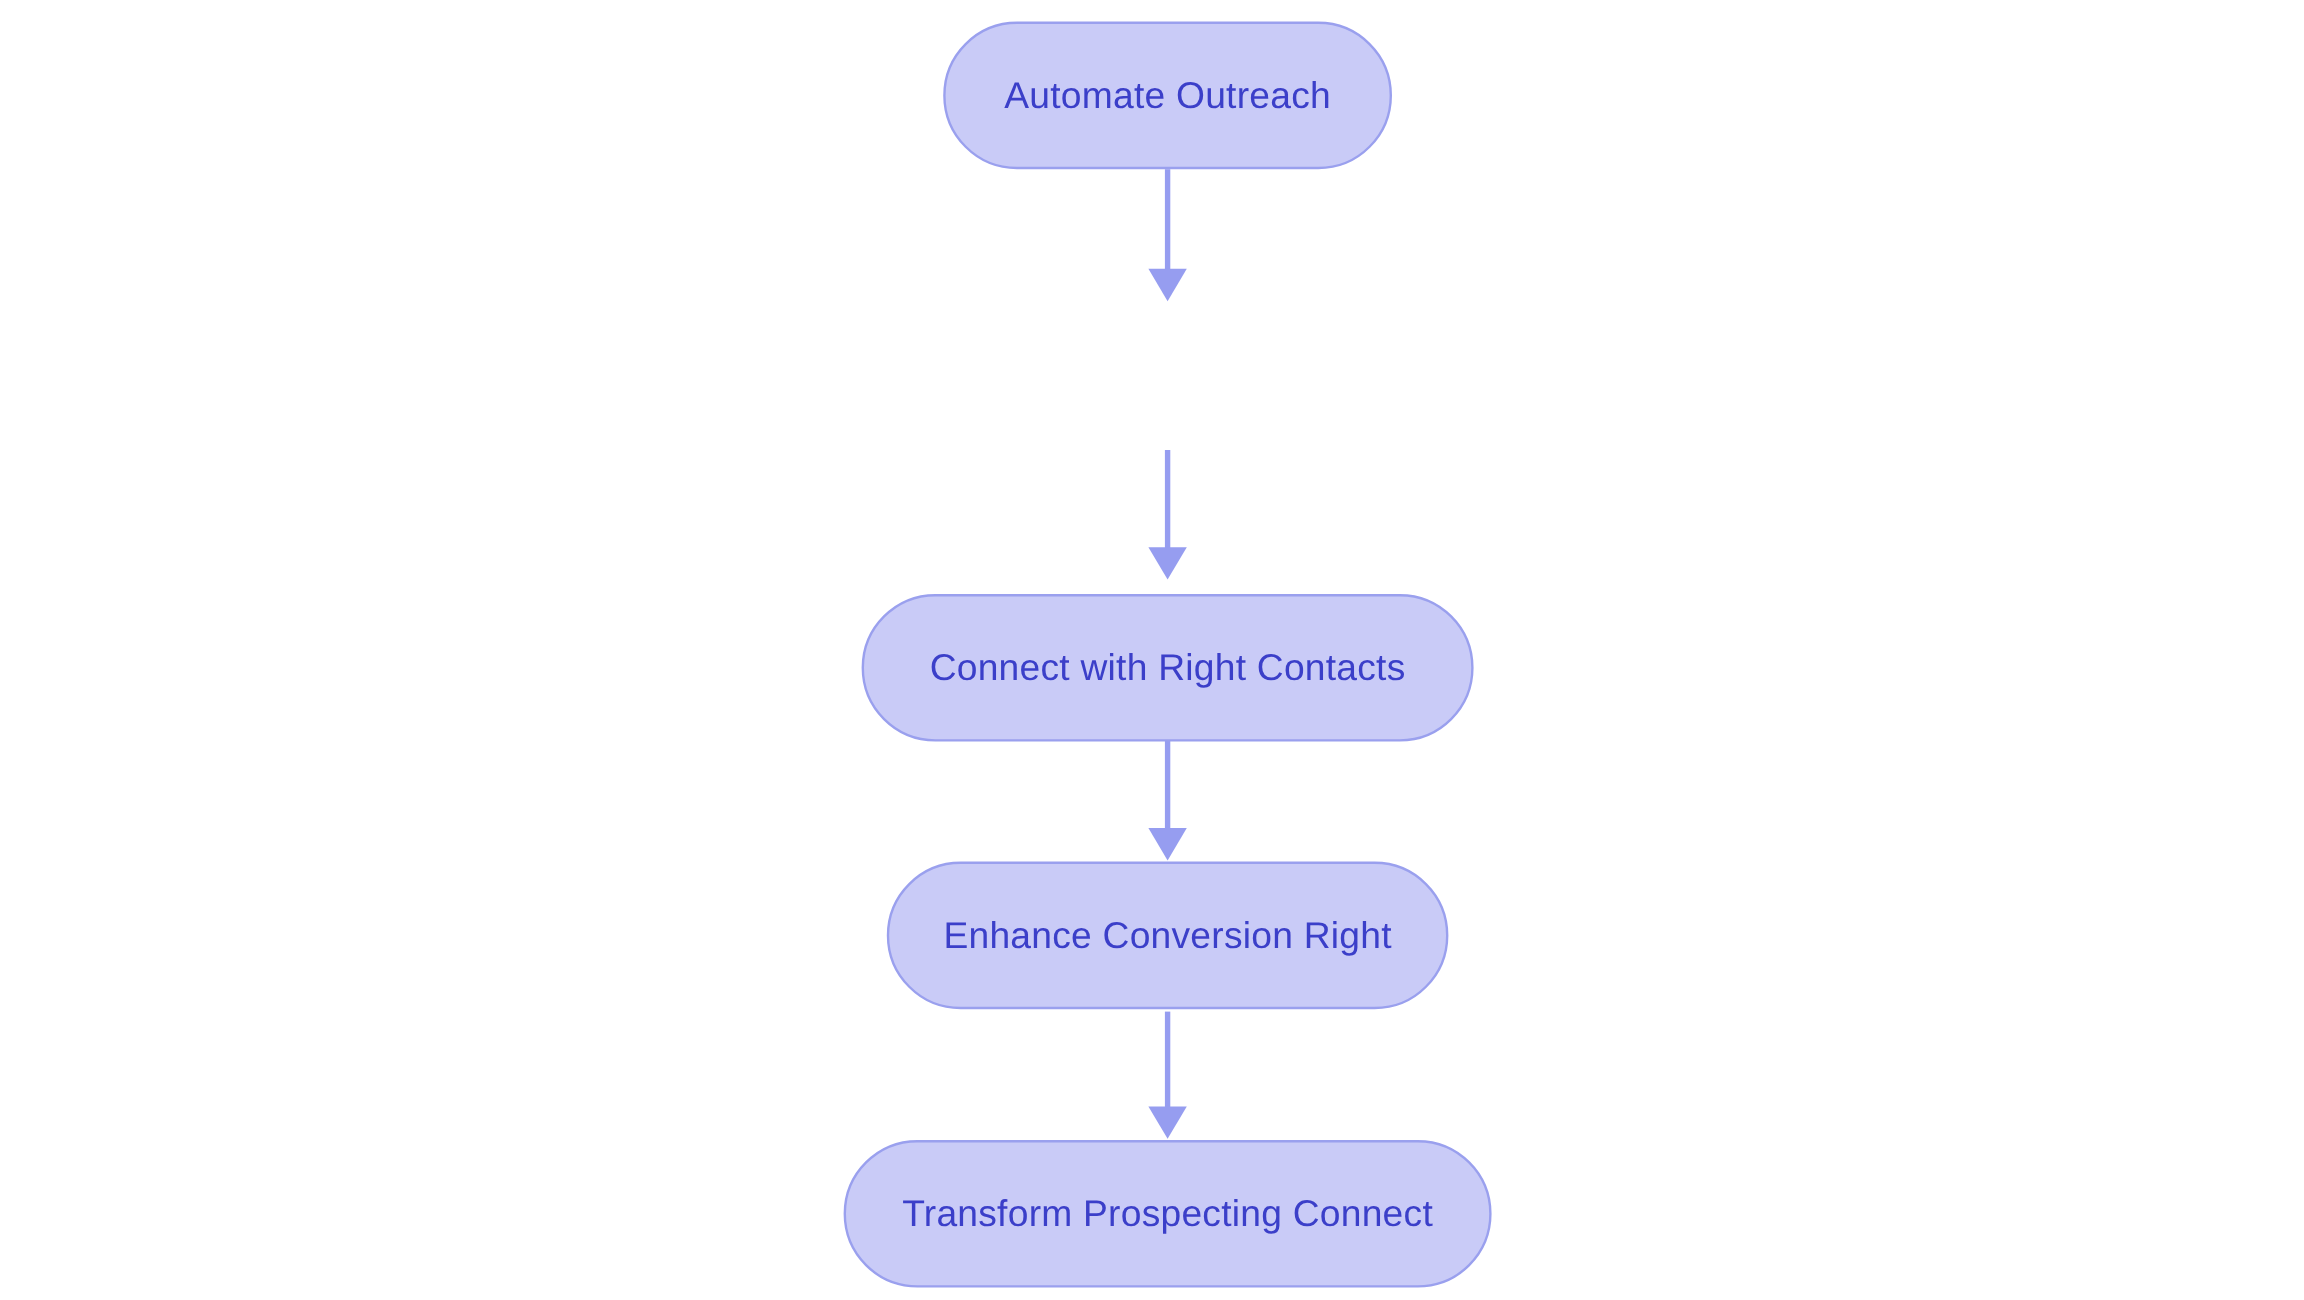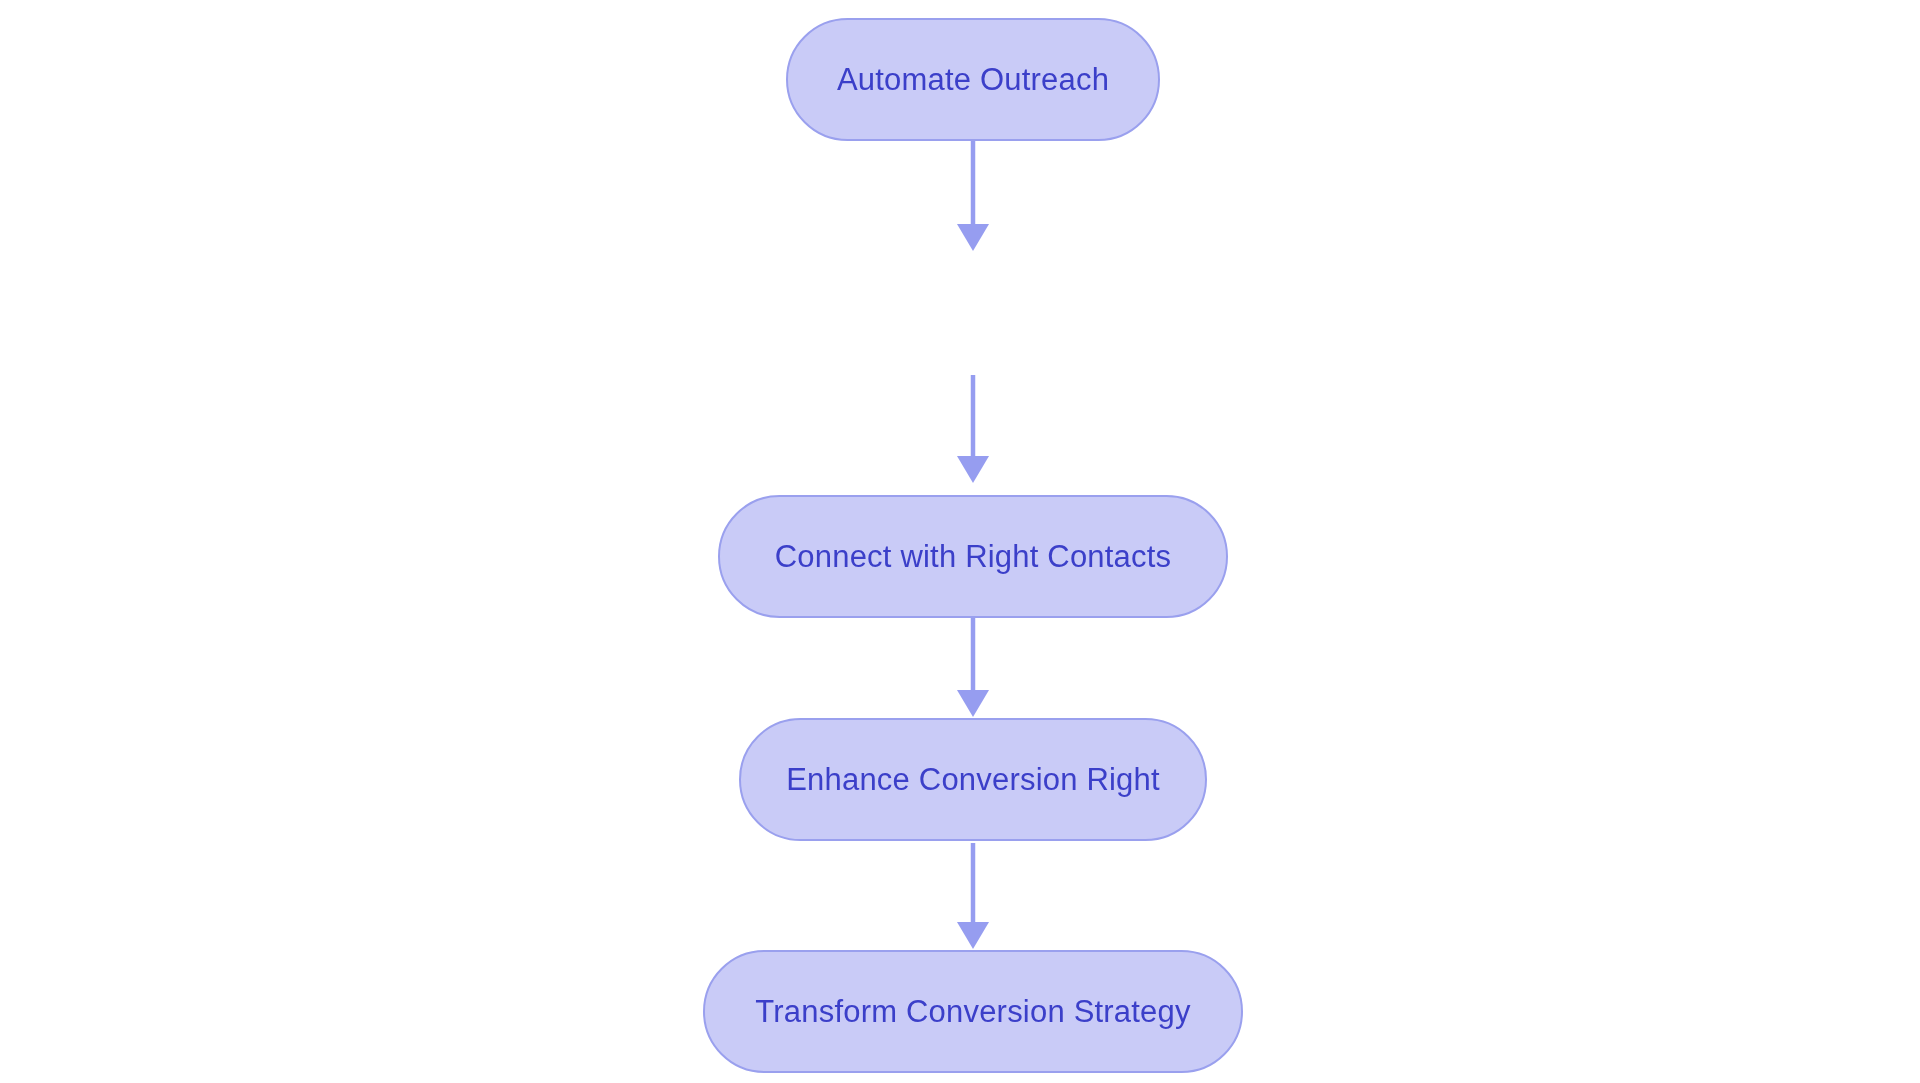--- a/index.html
+++ b/index.html
@@ -85,16 +85,16 @@
 
   <div class="flow-node node-3">
     <span>Connect with Right Contacts</span>
   </div>
 
   <div class="flow-node node-4">
     <span>Enhance Conversion Right</span>
   </div>
 
   <div class="flow-node node-5">
-    <span>Transform Conversion Strategy</span>
+    <span>Transform Prospecting Connect</span>
   </div>
 
 </div>
 
 </body></html>

